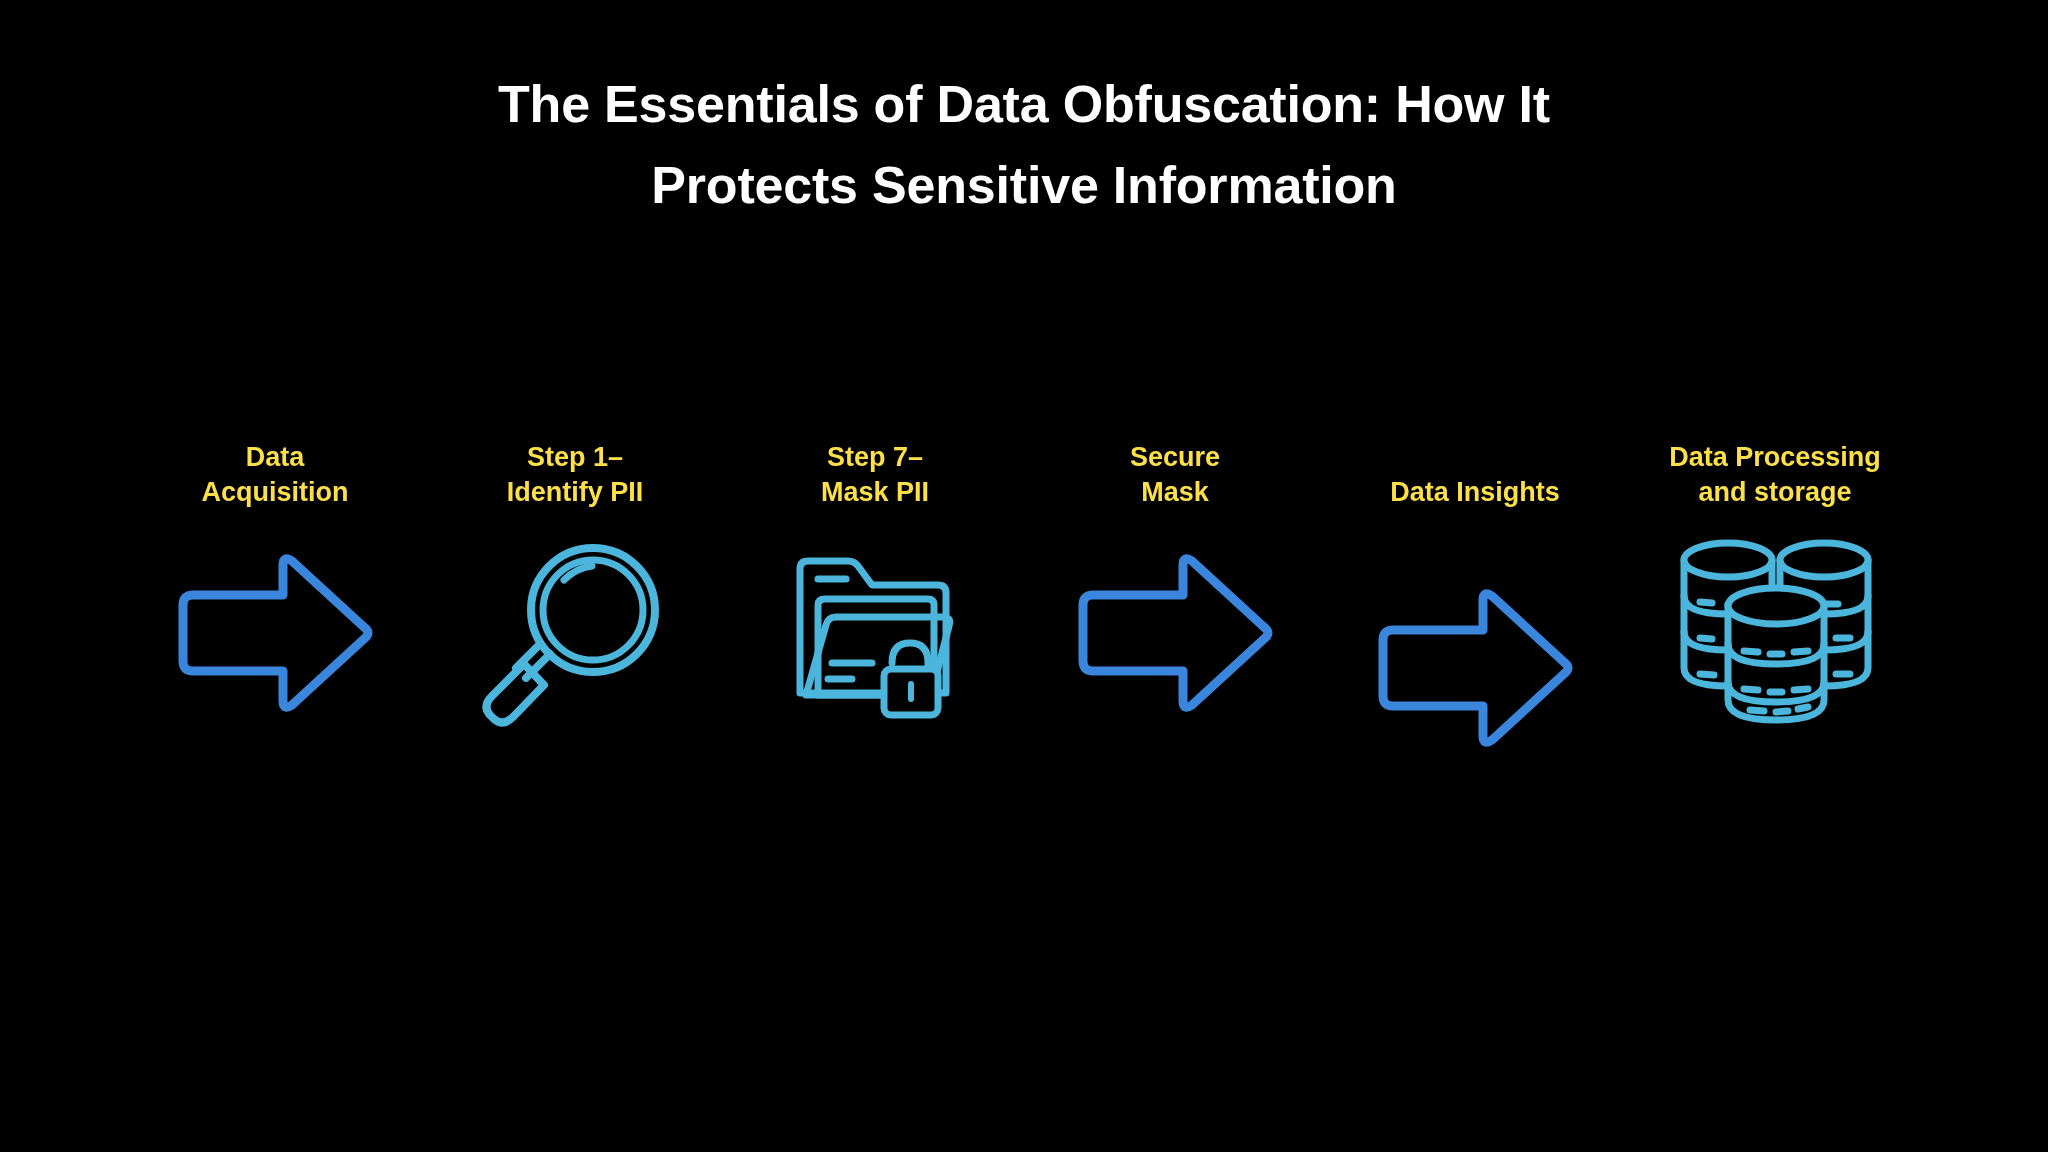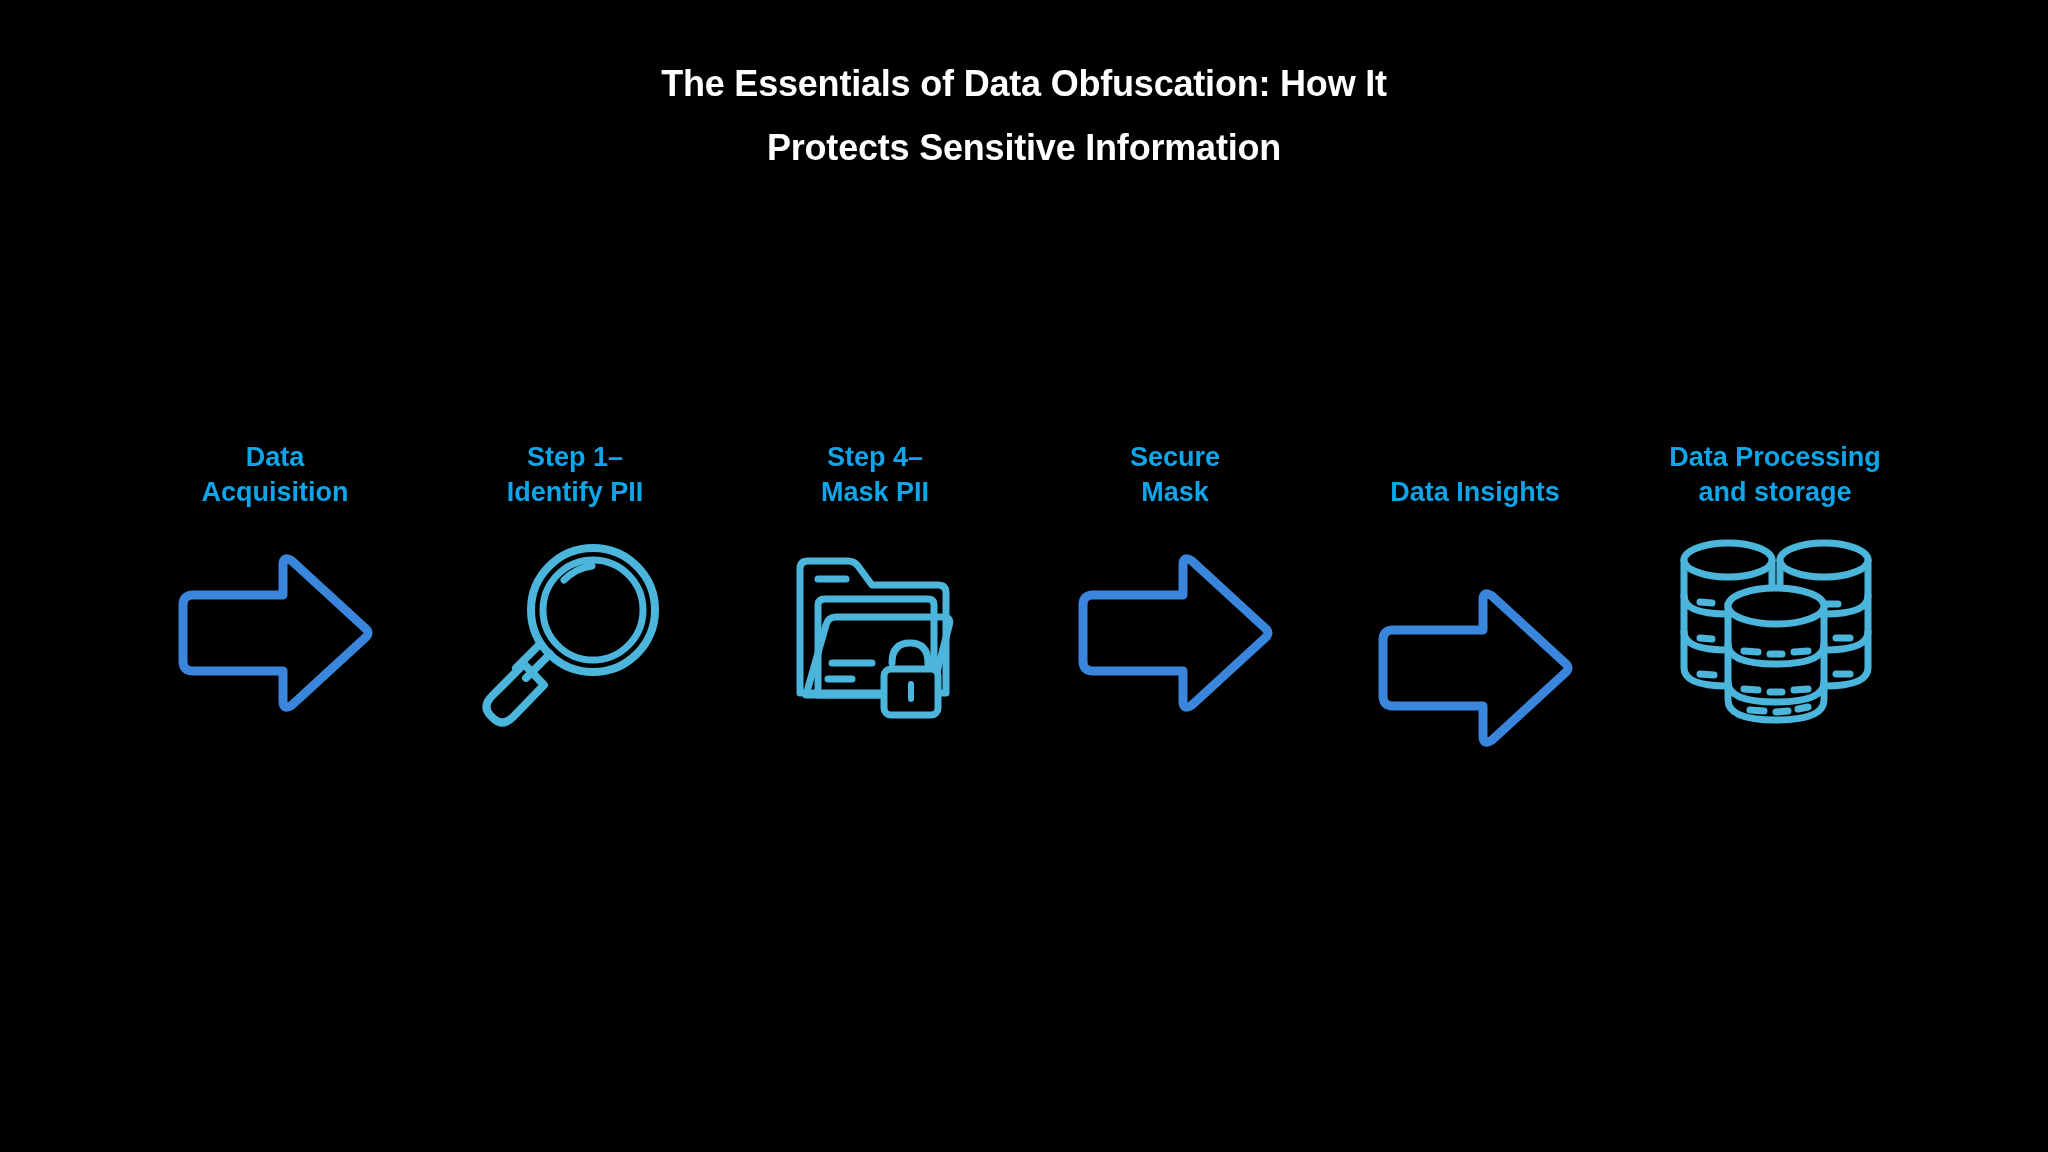--- a/index.html
+++ b/index.html
@@ -13,25 +13,25 @@
     overflow: hidden;
     font-family: "Liberation Sans", sans-serif;
     color: #ffffff;
     position: relative;
   }
 
   
   #slide-title {
     position: absolute;
     left: 0;
-    top: 52px;
+    top: 64px;
     width: 2048px;
     text-align: center;
-    font-size: 36px;
-    line-height: 64px;
+    font-size: 52px;
+    line-height: 81px;
     font-weight: bold;
     letter-spacing: -0.2px;
     color: #ffffff;
     white-space: pre-line;
   }
 
   
   #flow-row {
     position: absolute;
     left: 130px;
@@ -49,21 +49,21 @@
     display: flex;
     flex-direction: column;
     align-items: center;
   }
 
   .step-label {
     font-size: 27px;
     line-height: 35px;
     font-weight: bold;
     text-align: center;
-    color: #0ea5e9;
+    color: #fde047;
     white-space: pre-line;
     min-height: 70px;
   }
 
   .step-icon {
     margin-top: 28px;
     width: 240px;
     height: 190px;
     display: flex;
     align-items: center;
@@ -101,21 +101,21 @@
         <circle cx="113" cy="72" r="50" fill="none" stroke="#4bb5db" stroke-width="7"></circle>
         <path d="M84 42 Q96 30 112 28" fill="none" stroke="#4bb5db" stroke-width="7" stroke-linecap="round"></path>
         <path d="M70 116 L46 140" fill="none" stroke="#4bb5db" stroke-width="8" stroke-linecap="round"></path>
         <path d="M60 106 L36 130" fill="none" stroke="#4bb5db" stroke-width="8" stroke-linecap="round"></path>
         <path d="M44 126 L12 158 Q2 168 10 177 L14 181 Q23 189 33 179 L64 147 Z" fill="none" stroke="#4bb5db" stroke-width="8" stroke-linejoin="round" stroke-linecap="round"></path>
       </svg>
     </div>
   </div>
 
   <div class="flow-step">
-    <div class="step-label">Step 4–
+    <div class="step-label">Step 7–
 Mask PII</div>
     <div class="step-icon">
       <svg width="175" height="180" viewBox="0 0 175 180">
 
         <path d="M12 150 L12 26 Q12 18 20 18 L60 18 Q66 18 70 23 L84 42 L150 42 Q158 42 158 50 L158 150 Z" fill="none" stroke="#4bb5db" stroke-width="7" stroke-linejoin="round"></path>
         <path d="M30 36 L58 36" fill="none" stroke="#4bb5db" stroke-width="7" stroke-linecap="round"></path>
 
         <path d="M30 152 L30 62 Q30 56 37 56 L140 56 Q146 56 146 62 L146 152 Z" fill="none" stroke="#4bb5db" stroke-width="7" stroke-linejoin="round"></path>
 
         <path d="M18 152 L38 82 Q40 74 48 74 L155 74 Q164 74 161 83 L143 152 Z" fill="none" stroke="#4bb5db" stroke-width="7" stroke-linejoin="round"></path>

